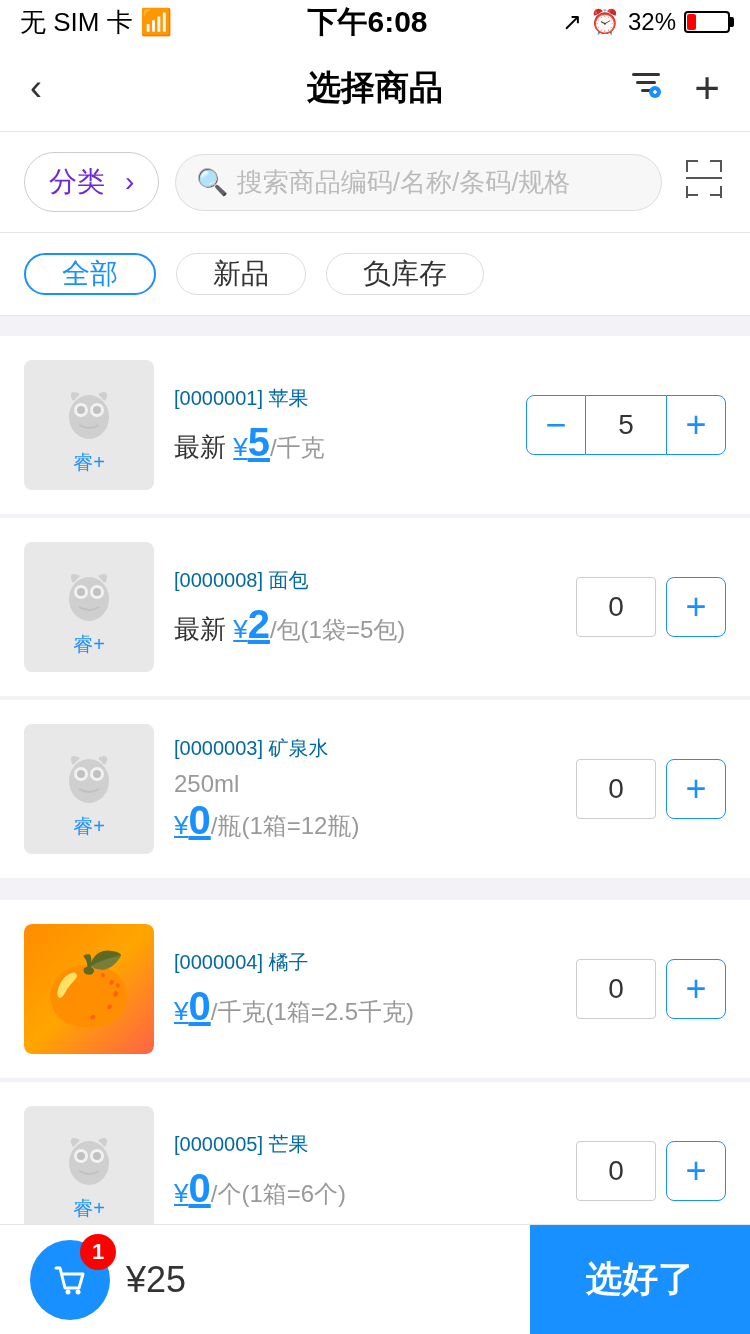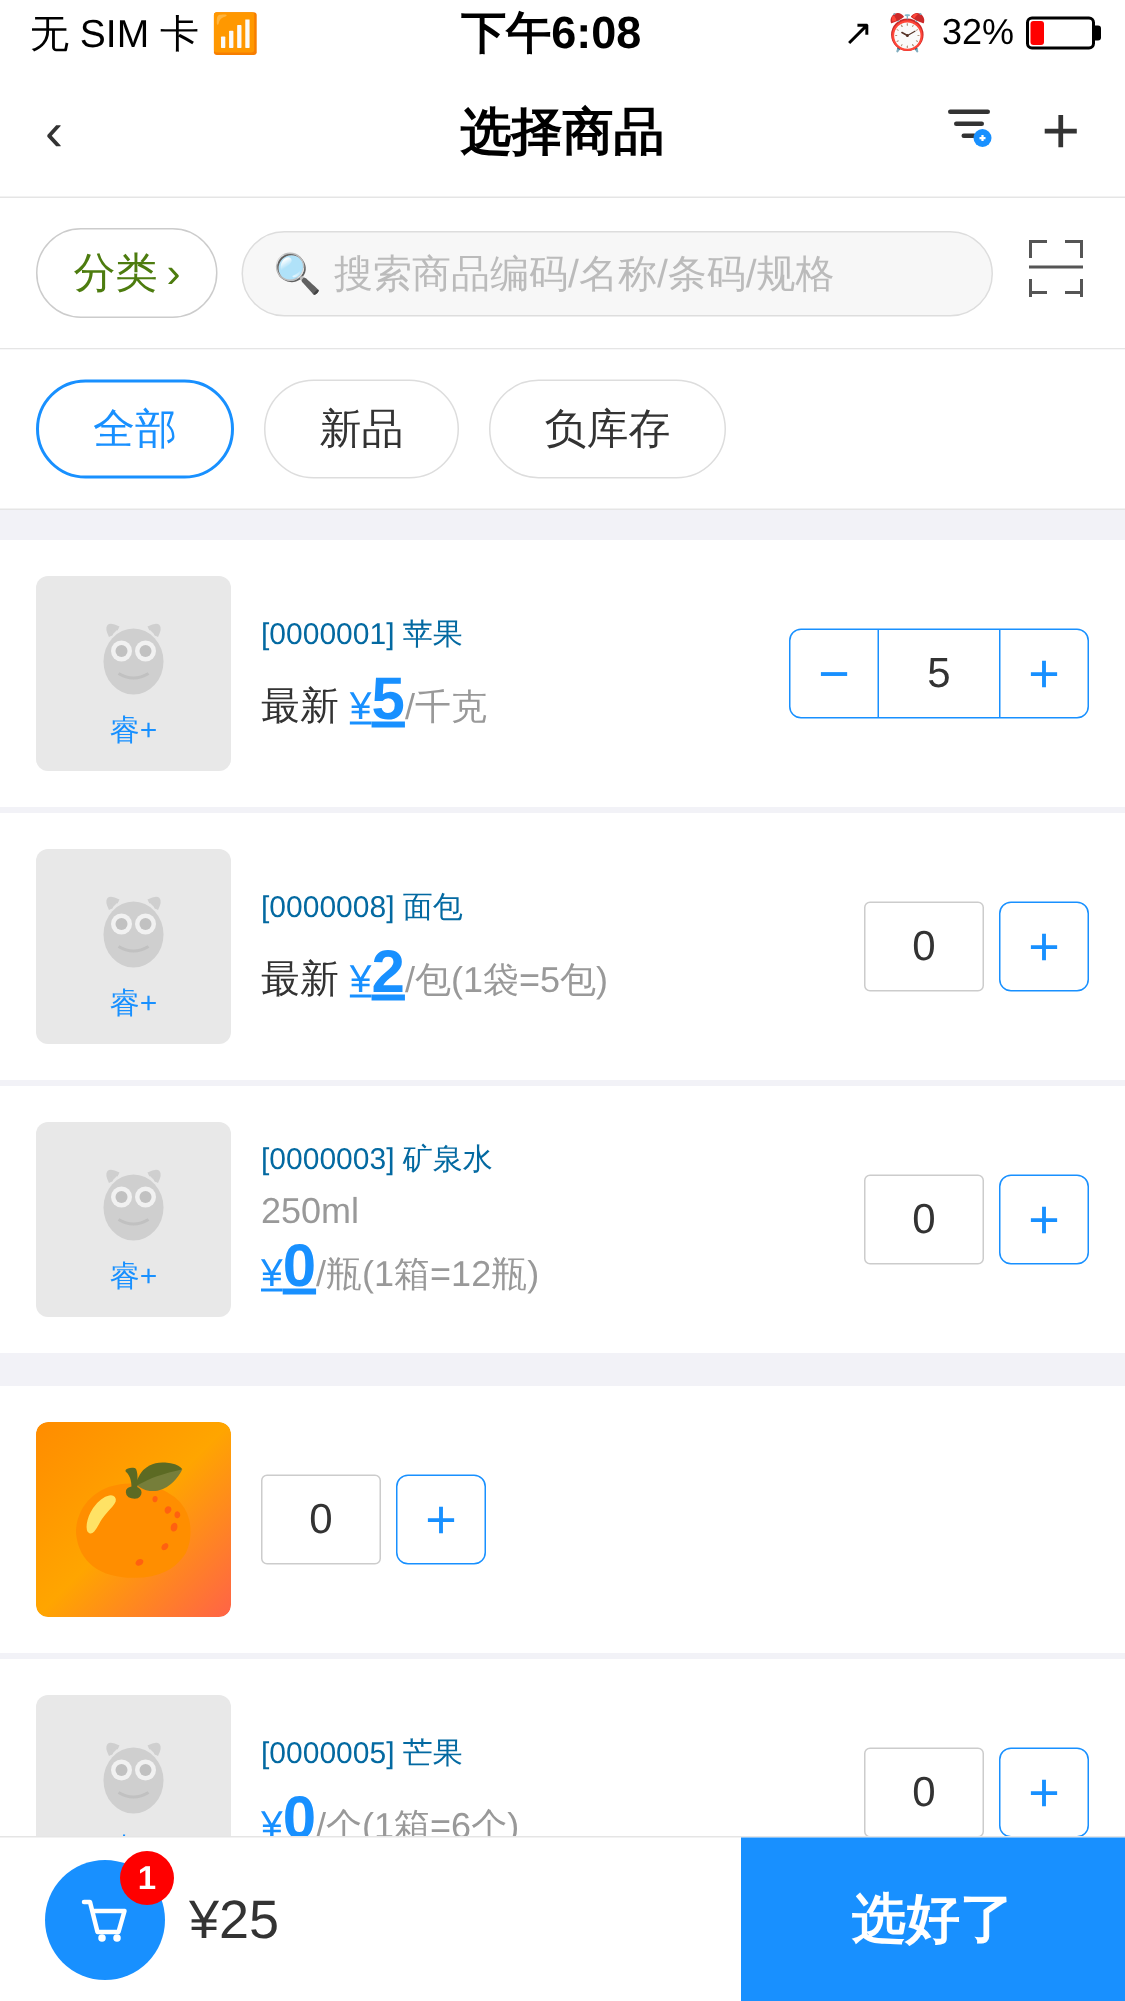--- a/index.html
+++ b/index.html
@@ -61,25 +61,25 @@
       display: flex;
       align-items: center;
       gap: 16px;
       border-bottom: 1px solid #e5e5e5;
     }
     .category-btn {
       border: 1px solid #ccc;
       border-radius: 40px;
       padding: 10px 24px;
       font-size: 28px;
-      color: #4d7c0f;
-      background: #fff;
-      display: flex;
-      align-items: center;
-      gap: 6px;
+      color: #6d28d9;
+      background: #fff;
+      display: flex;
+      align-items: center;
+      gap: 20px;
       white-space: nowrap;
       justify-content: space-between;
     }
     .search-box {
       flex: 1;
       border: 1px solid #ddd;
       border-radius: 40px;
       padding: 10px 20px;
       font-size: 26px;
       color: #999;
@@ -92,21 +92,21 @@
 
     
     .tab-bar {
       background: #fff;
       display: flex;
       padding: 20px 24px;
       gap: 20px;
       border-bottom: 1px solid #e5e5e5;
     }
     .tab-btn {
-      padding: 12px 36px;
+      padding: 0 36px;
       border-radius: 40px;
       font-size: 28px;
       border: 1px solid #ddd;
       background: #fff;
       color: #333;
       cursor: pointer;
     }
     .tab-btn.active {
       border: 2px solid #1890ff;
       color: #1890ff;
@@ -272,21 +272,21 @@
       width: 36px;
       height: 36px;
       font-size: 22px;
       display: flex;
       align-items: center;
       justify-content: center;
       font-weight: 700;
     }
     .cart-total { font-size: 36px; font-weight: 400; color: #333; }
     .confirm-btn {
-      width: 256px;
+      width: 220px;
       height: 110px;
       background: #1890ff;
       color: #fff;
       font-size: 36px;
       font-weight: 600;
       display: flex;
       align-items: center;
       justify-content: center;
       cursor: pointer;
     }
@@ -455,20 +455,26 @@
       <button class="qty-plus-only">+</button>
     </div>
   </div>
 
   <div class="separator"></div>
 
   <div class="product-item">
     <div class="product-thumb">
       <div class="orange-img"></div>
     </div>
+    <div class="product-info">
+      <div class="product-name">[0000004] 橘子</div>
+      <div class="product-price">
+        <span style="color:#1890ff;font-size:26px;text-decoration:underline;">¥</span><span style="color:#1890ff;font-size:40px;font-weight:700;text-decoration:underline;">0</span><span style="color:#999;font-size:24px;">/千克(1箱=2.5千克)</span>
+      </div>
+    </div>
     <div class="qty-display">
       <input class="qty-input-only" value="0" readonly="" style="border: 1px solid rgb(204, 204, 204); border-radius: 4px;">
       <button class="qty-plus-only">+</button>
     </div>
   </div>
 
   <div class="separator" style="height:2px;"></div>
 
   <div class="product-item">
     <div class="product-thumb">

